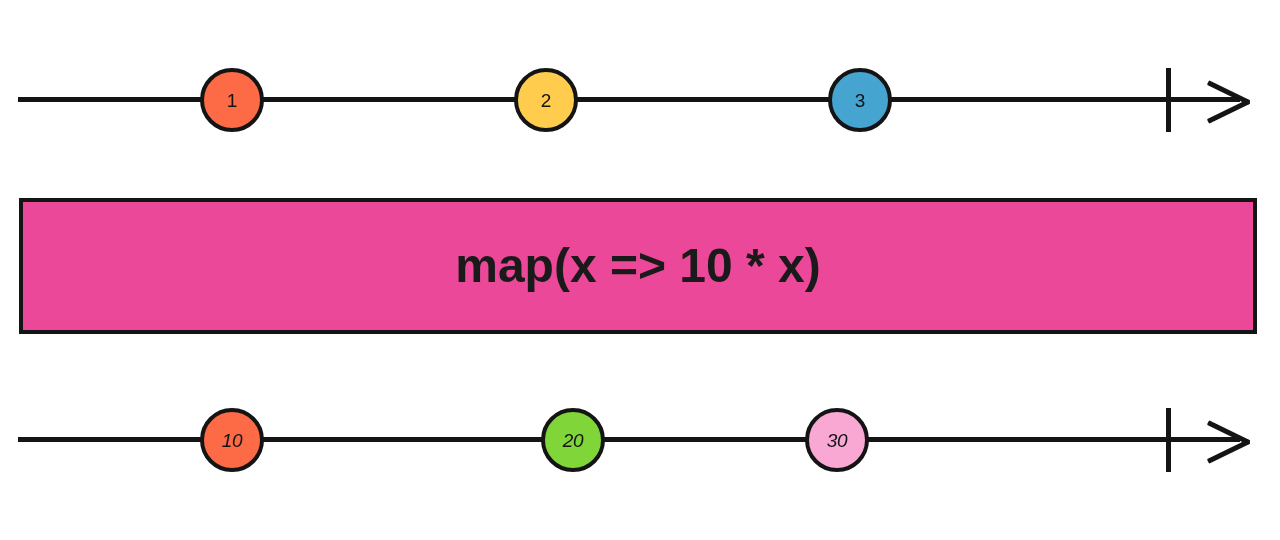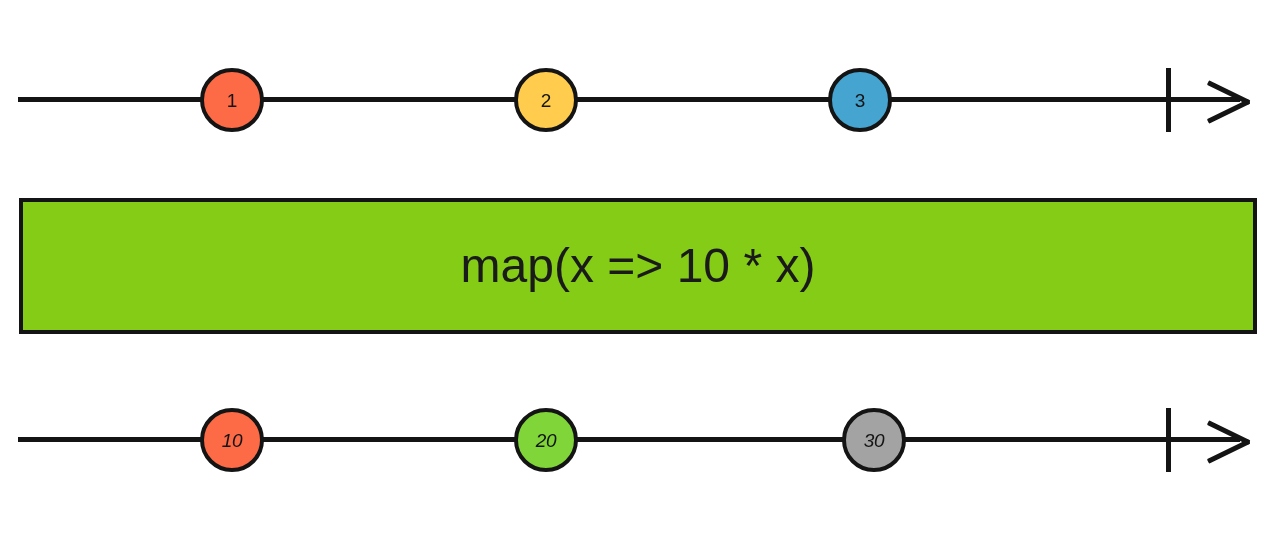--- a/index.html
+++ b/index.html
@@ -102,24 +102,25 @@
 
   
   #operator-box {
     position: absolute;
     left: 19px;
     top: 198px;
     width: 1238px;
     height: 136px;
     border: 4px solid #141414;
     box-sizing: border-box;
-    background: #84cc16;
+    background: #ec4899;
     display: flex;
     align-items: center;
     justify-content: center;
+    font-weight: bold;
   }
   #operator-label {
     font-family: "Liberation Sans", sans-serif;
     font-size: 48px;
     line-height: 1;
     color: #1a1a1a;
     white-space: pre;
     user-select: none;
   }
 </style>
@@ -165,23 +166,23 @@
 
     <div class="arrow-head">
       <span class="up"></span>
       <span class="down"></span>
     </div>
 
     <div class="marble" id="res-marble-0" style="left: 228px; background: rgb(252, 106, 70);">
       <span class="marble-label">10</span>
     </div>
 
-    <div class="marble" id="res-marble-1" style="left: 542px; background: rgb(128, 214, 57);">
+    <div class="marble" id="res-marble-1" style="left: 569px; background: rgb(128, 214, 57);">
       <span class="marble-label">20</span>
     </div>
 
-    <div class="marble" id="res-marble-2" style="left: 870px; background: #a3a3a3; text-align: center;">
+    <div class="marble" id="res-marble-2" style="left: 833px; background: #f9a8d4; text-align: center;">
       <span class="marble-label">30</span>
     </div>
 
   </div>
 
 </div>
 
 </body></html>

